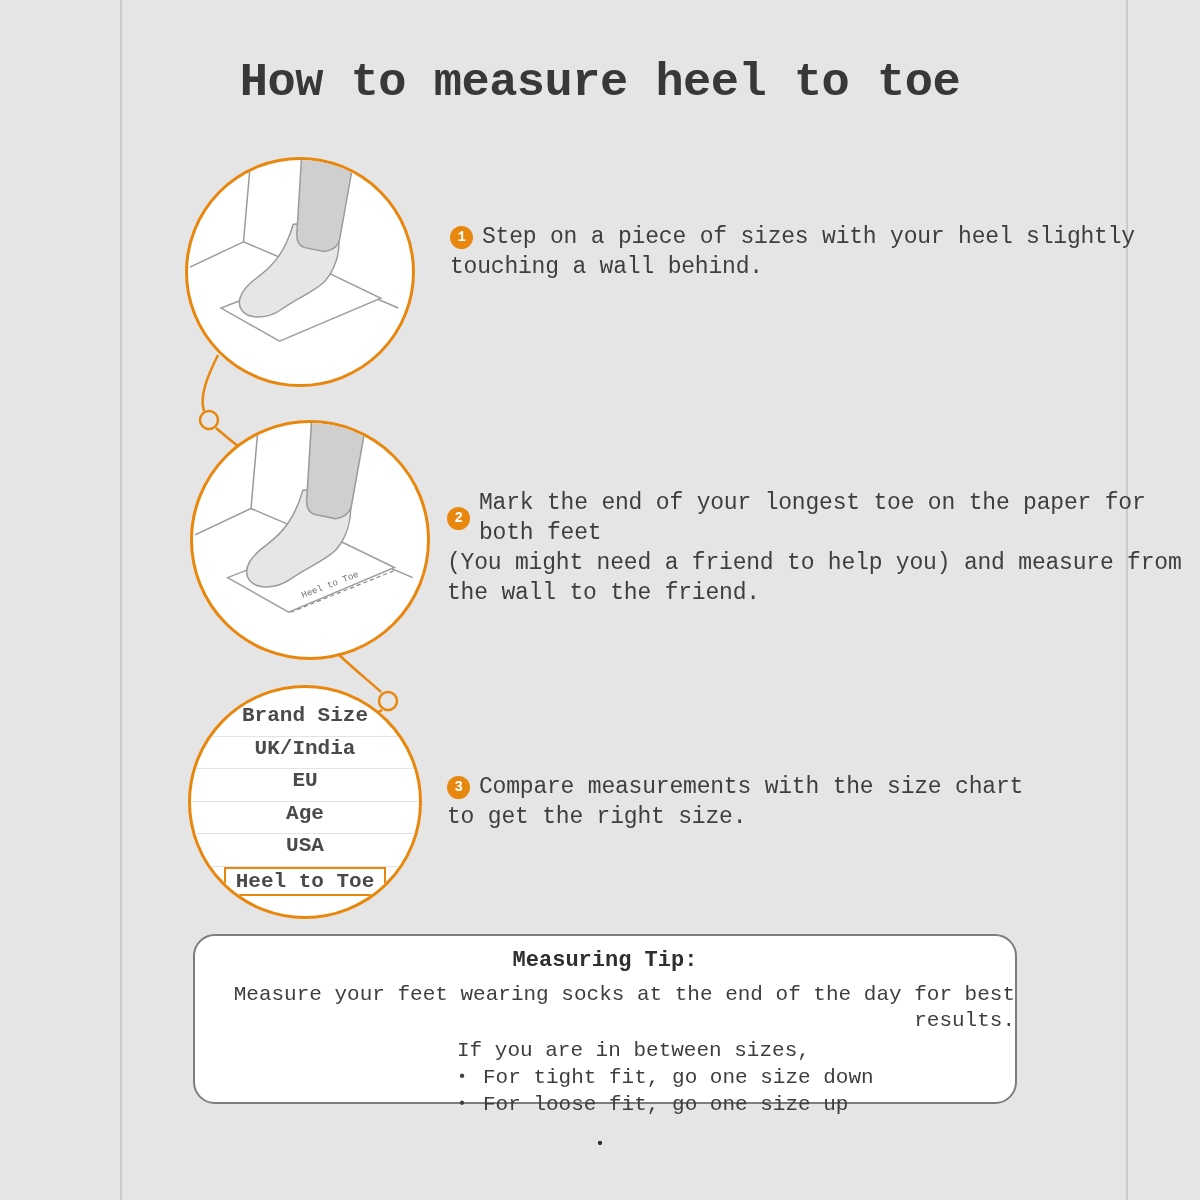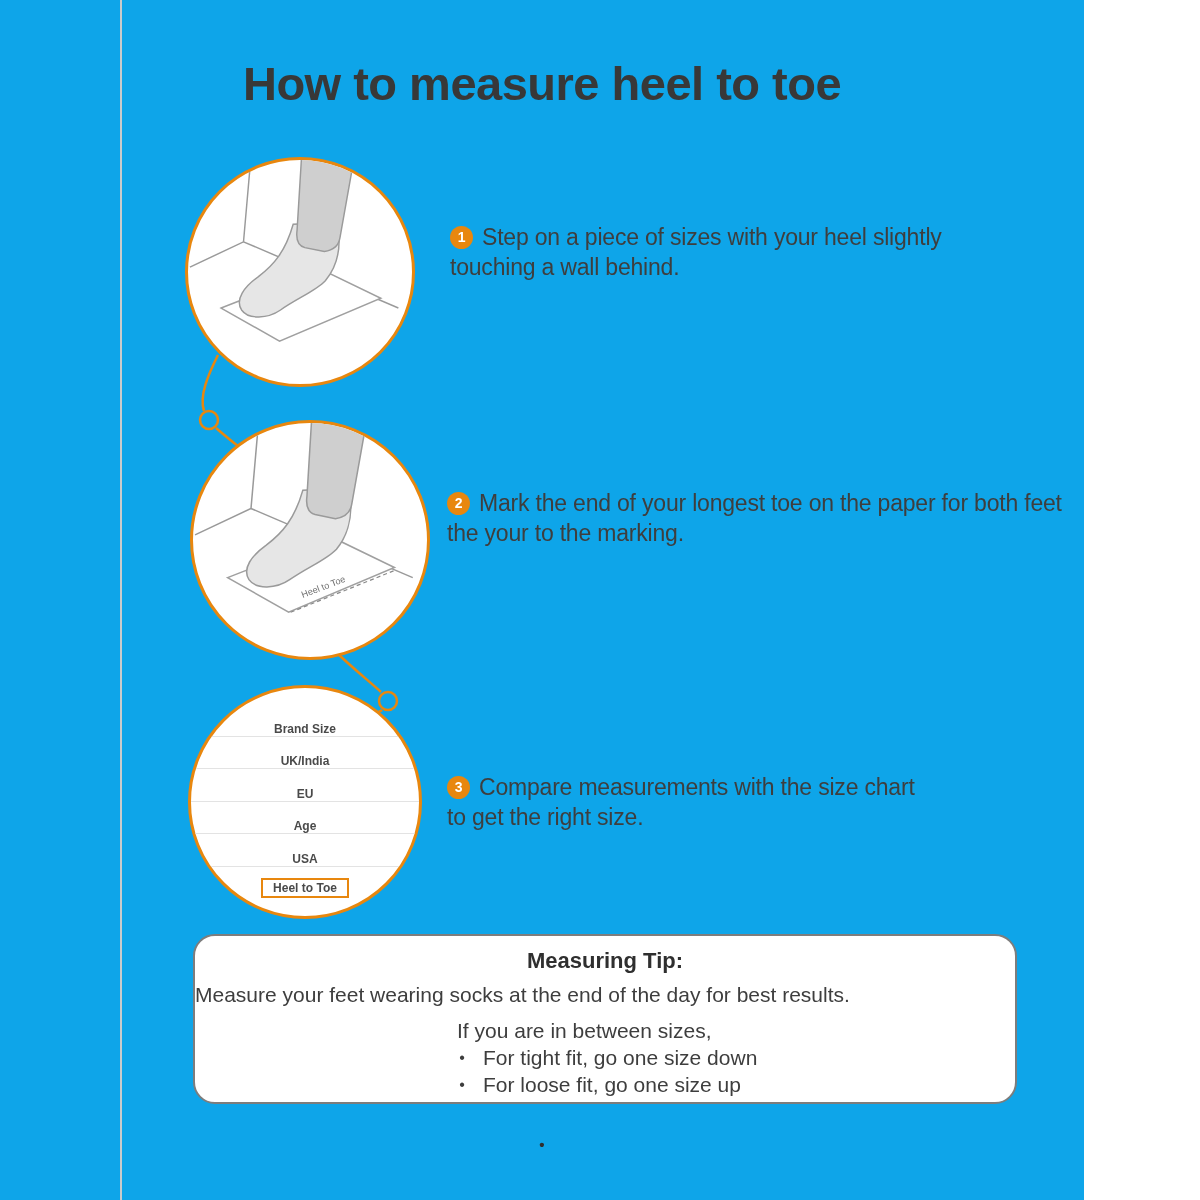--- a/index.html
+++ b/index.html
@@ -1,18 +1,18 @@
 <!DOCTYPE html>
 <html><head>
 <meta charset="utf-8">
 <style>
   html,body{margin:0;padding:0;background:#fff;}
   .canvas{
-    position:relative;width:1084px;height:1200px;background:#0ea5e9;overflow:hidden;
-    font-family:Liberation Sans, sans-serif;color:#3e3e3e;
+    position:relative;width:1200px;height:1200px;background:#e5e5e5;overflow:hidden;
+    font-family:Liberation Mono, monospace;color:#3e3e3e;
   }
   .edge{position:absolute;top:0;bottom:0;width:2px;background:#cbcbcb;}
   .edge-l{left:120px;}
   .edge-r{left:1126px;}
 
   .title{
     position:absolute;top:56px;left:0;right:0;margin:0;text-align:center;
     font-size:47px;font-weight:700;color:#383838;letter-spacing:-0.5px;
   }
 
@@ -25,22 +25,22 @@
     background:#fff;overflow:hidden;box-sizing:border-box;
   }
   .c1{left:185px;top:157px;width:230px;height:230px;}
   .c2{left:190px;top:420px;width:240px;height:240px;}
   .c3{left:188px;top:685px;width:234px;height:234px;}
   .circle svg{display:block;width:100%;height:100%;}
 
   
   .chart-rows{position:absolute;inset:0;padding-top:16px;box-sizing:border-box;}
   .chart-row{
-    height:31.5px;display:flex;align-items:flex-end;justify-content:center;
-    border-bottom:1px solid #e3e3e3;font-size:12px;font-weight:700;color:#4a4a4a;
+    height:31.5px;display:flex;align-items:flex-start;justify-content:center;
+    border-bottom:1px solid #e3e3e3;font-size:21px;font-weight:700;color:#4a4a4a;
   }
   .chart-row.last{border-bottom:none;}
   .hlt{border:2px solid #E8870E;padding:1px 10px;background:#fff;}
 
   
   .step{position:absolute;}
   .s1{left:450px;top:222px;}
   .s2{left:447px;top:488px;}
   .s3{left:447px;top:772px;}
   .line{font-size:23px;line-height:30px;color:#3e3e3e;letter-spacing:-0.2px;}
@@ -51,22 +51,22 @@
     flex:0 0 auto;
   }
 
   
   .tipbox{
     position:absolute;left:193px;top:934px;width:824px;height:170px;
     border:2px solid #7d7d7d;border-radius:22px;background:#fff;box-sizing:border-box;
     padding-top:12px;
   }
   .tip-title{text-align:center;font-size:22px;font-weight:700;color:#2f2f2f;line-height:26px;}
-  .tip-line{text-align:left;font-size:21px;line-height:26px;margin-top:8px;color:#3e3e3e;}
-  .tip-sub{margin-left:262px;margin-top:10px;}
+  .tip-line{text-align:right;font-size:21px;line-height:26px;margin-top:8px;color:#3e3e3e;}
+  .tip-sub{margin-left:262px;margin-top:4px;}
   .tip-line2{font-size:21px;line-height:26px;color:#3e3e3e;}
   .tip-li{display:flex;align-items:center;gap:16px;font-size:21px;line-height:27px;color:#3e3e3e;}
   .tip-li .dot{font-size:16px;width:10px;text-align:center;}
 
   
   .footer{
     position:absolute;left:0;right:0;top:1136px;display:flex;align-items:center;
     justify-content:center;gap:22px;font-size:20px;font-weight:700;color:#2f2f2f;
   }
   .footer .fdot{font-size:15px;}
@@ -145,21 +145,22 @@
       <span>Step on a piece of sizes with your heel slightly</span>
     </div>
     <div class="line">touching a wall behind.</div>
   </div>
 
   <div class="step s2">
     <div class="line first">
       <span class="badge">2</span>
       <span>Mark the end of your longest toe on the paper for both feet</span>
     </div>
-    <div class="line">the your to the marking.</div>
+    <div class="line">(You might need a friend to help you) and measure from</div>
+    <div class="line">the wall to the friend.</div>
   </div>
 
   <div class="step s3">
     <div class="line first">
       <span class="badge">3</span>
       <span>Compare measurements with the size chart</span>
     </div>
     <div class="line">to get the right size.</div>
   </div>
 

